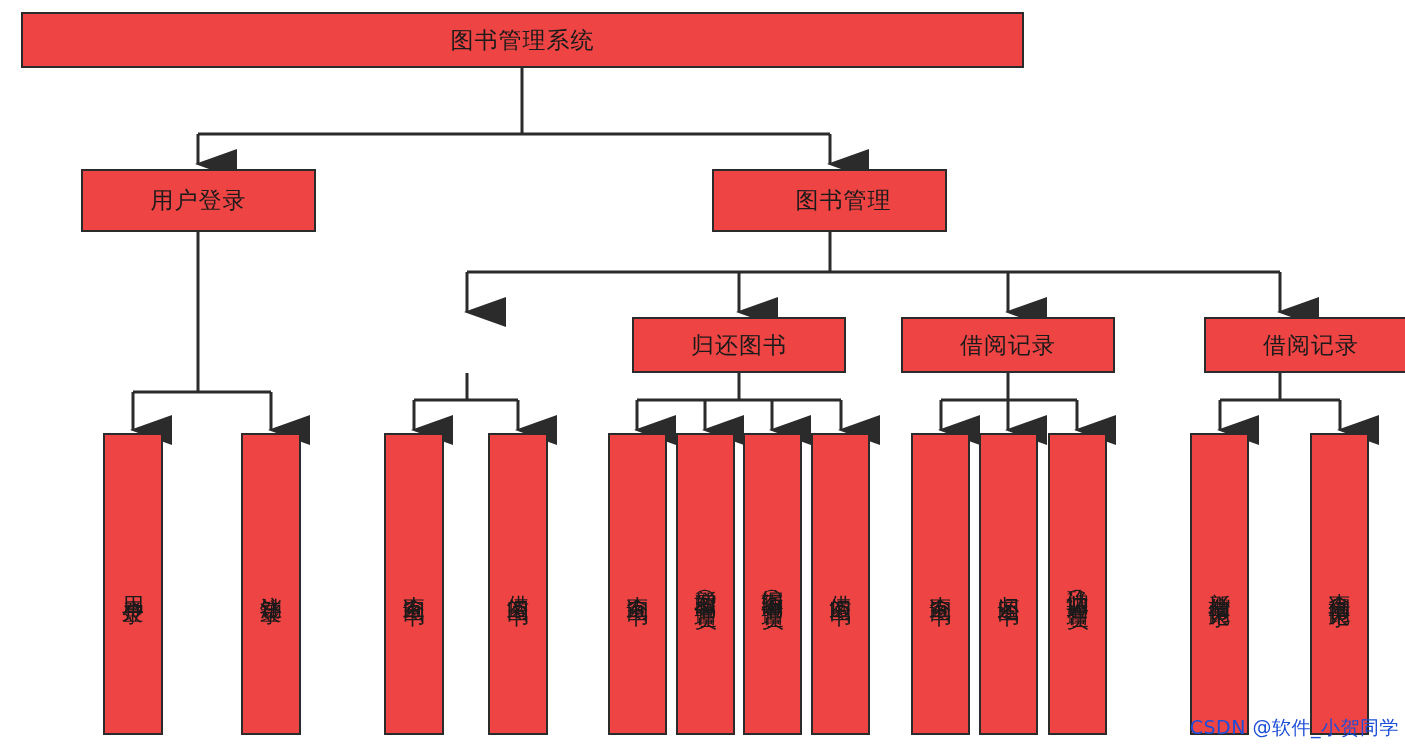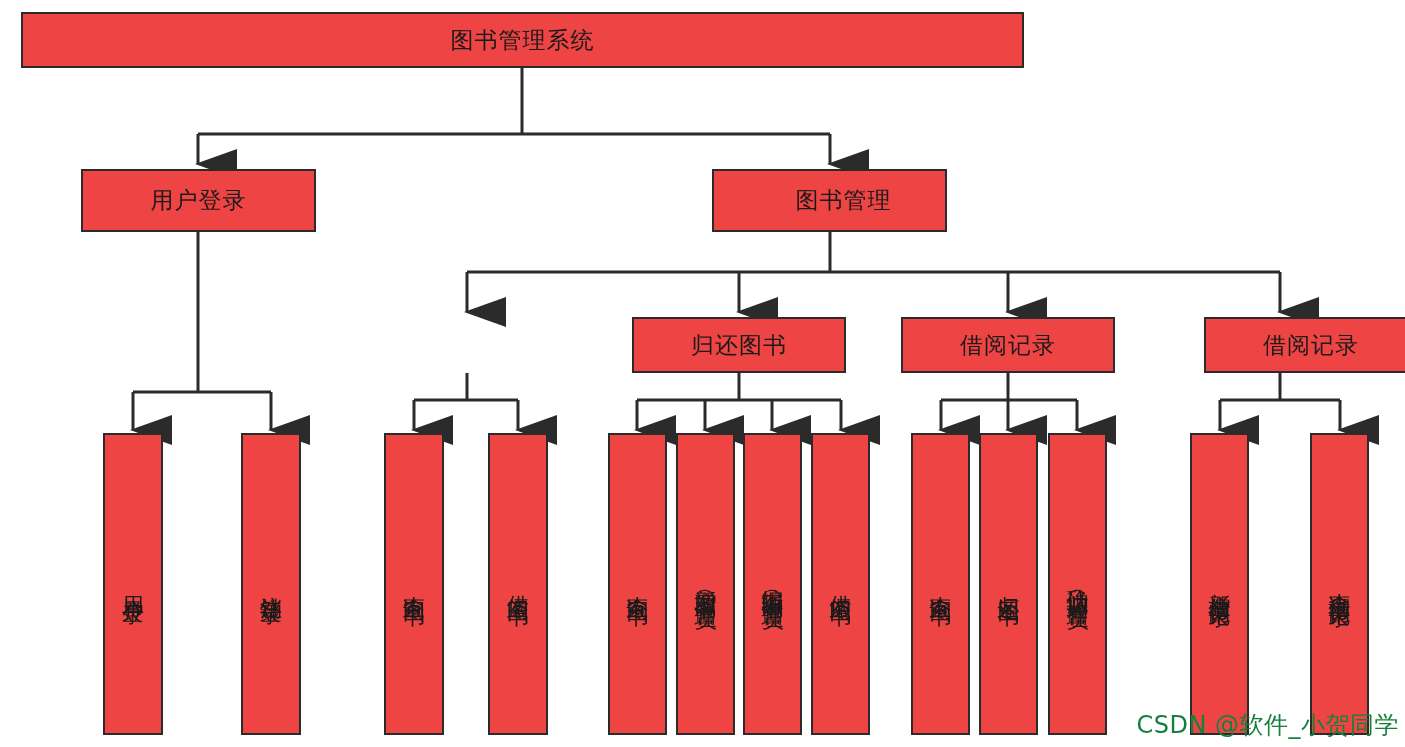--- a/index.html
+++ b/index.html
@@ -26,21 +26,21 @@
     padding:6px 0;
   }
   .node.leaf .txt{
     writing-mode:vertical-rl;
     text-orientation:upright;
     white-space:nowrap;
   }
   svg.links{position:absolute;left:0;top:0;width:1405px;height:747px;pointer-events:none;}
   .watermark{
     position:absolute;right:6px;bottom:6px;
-    font-size:24px;color:#15803d;
+    font-size:19px;color:#1d4ed8;
     white-space:nowrap;
     letter-spacing:0.5px;
   }
 </style>
 </head>
 <body>
 
 <div id="diagram">
 
   <svg class="links" viewBox="0 0 1405 747">

